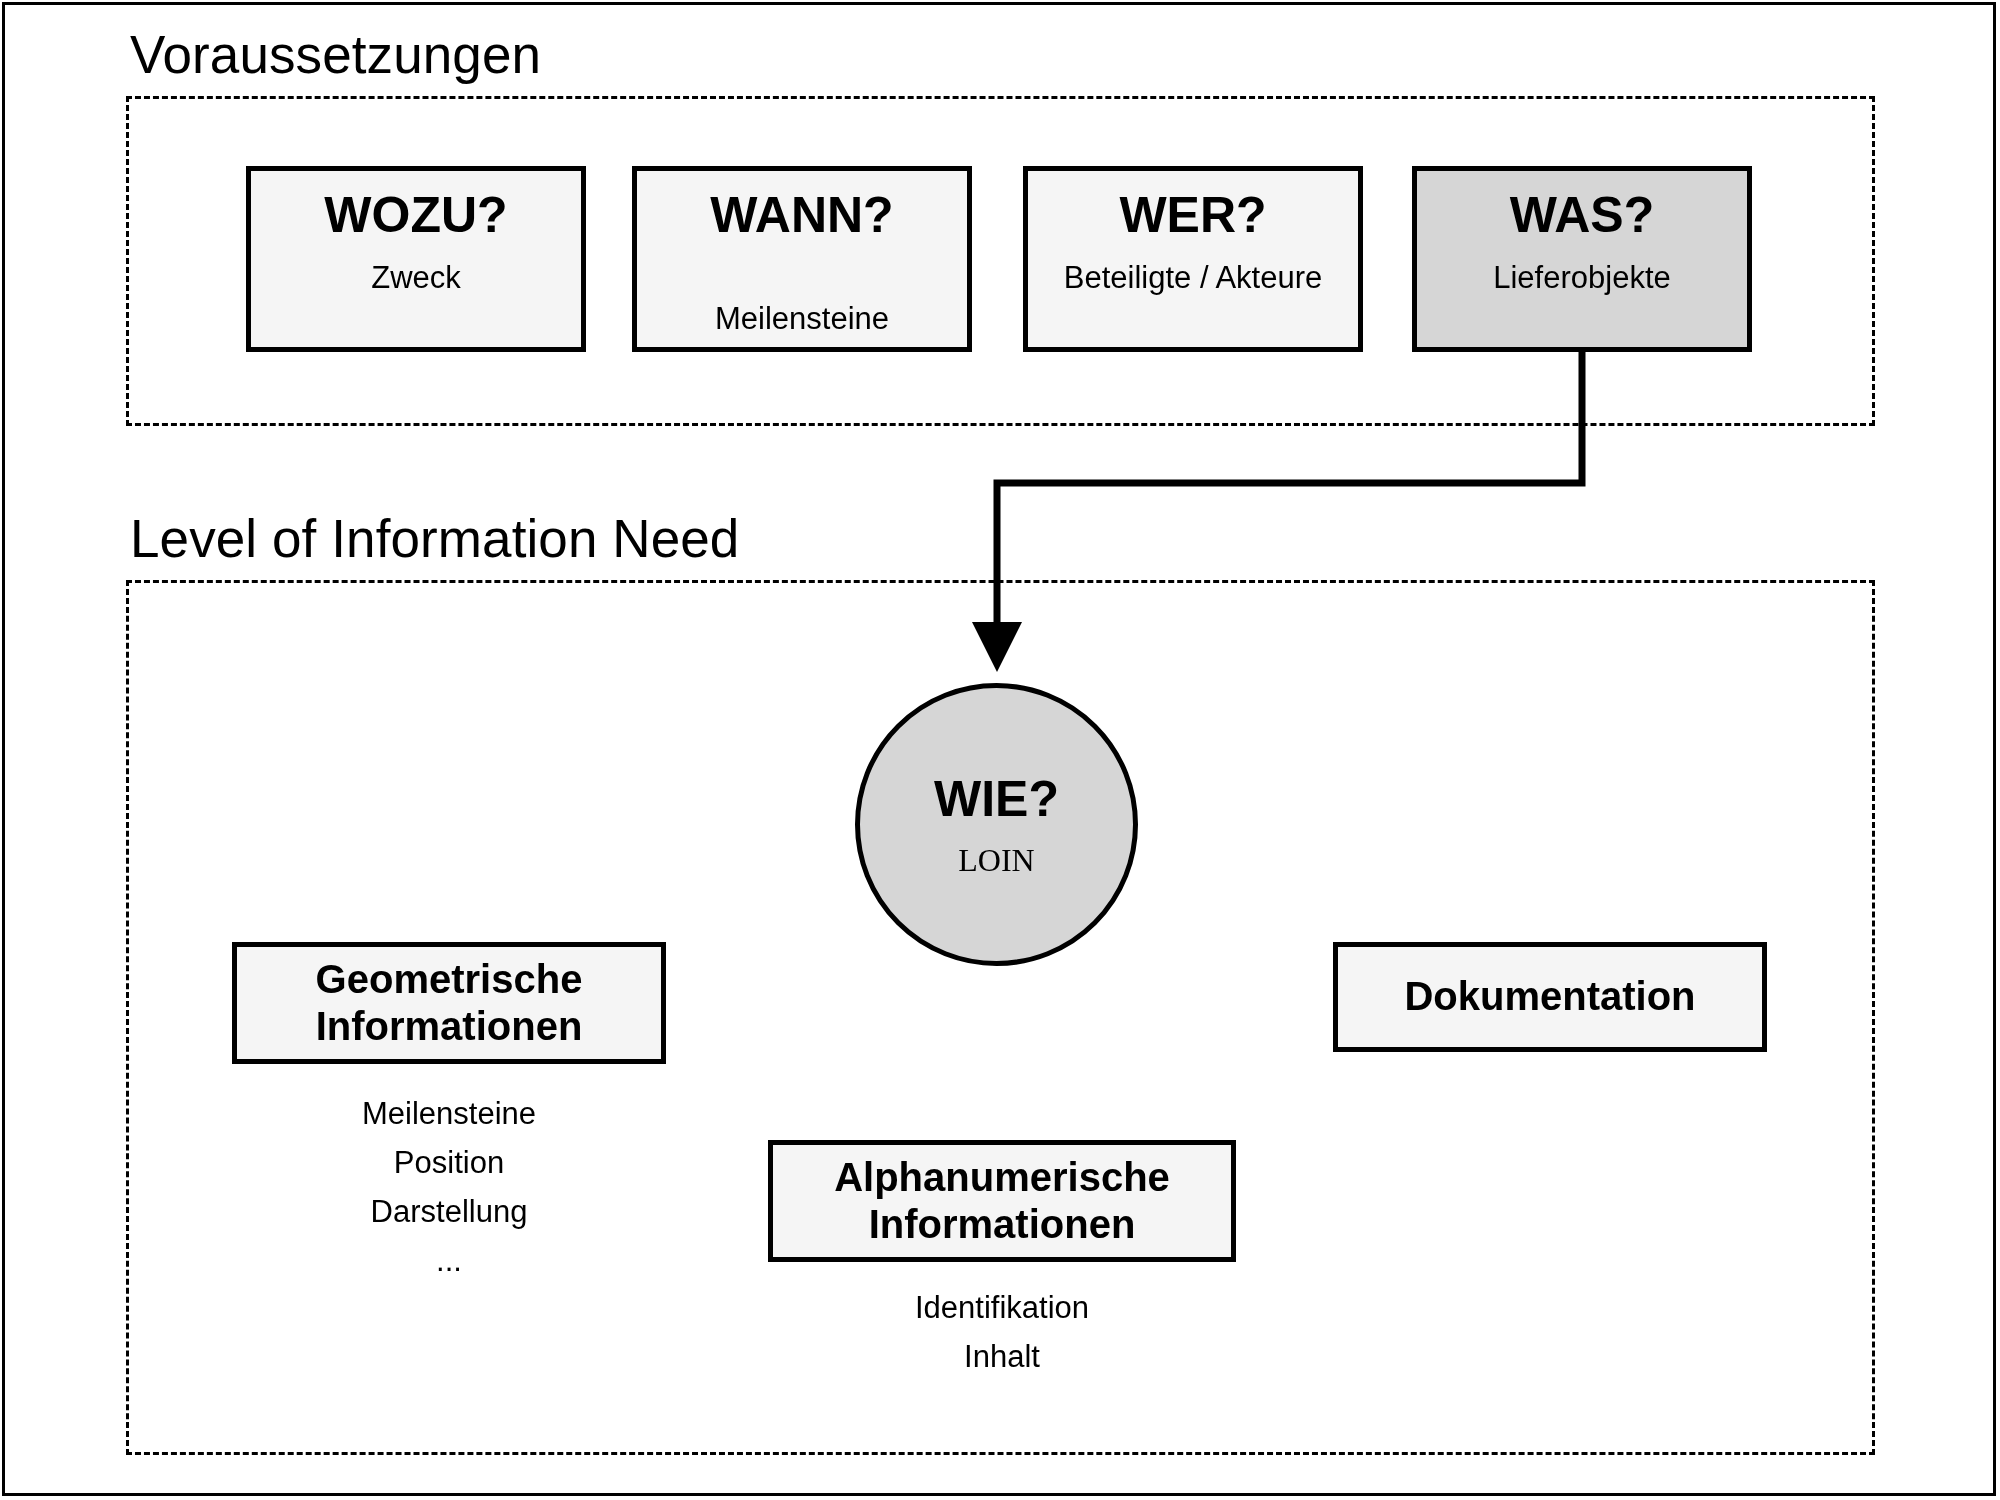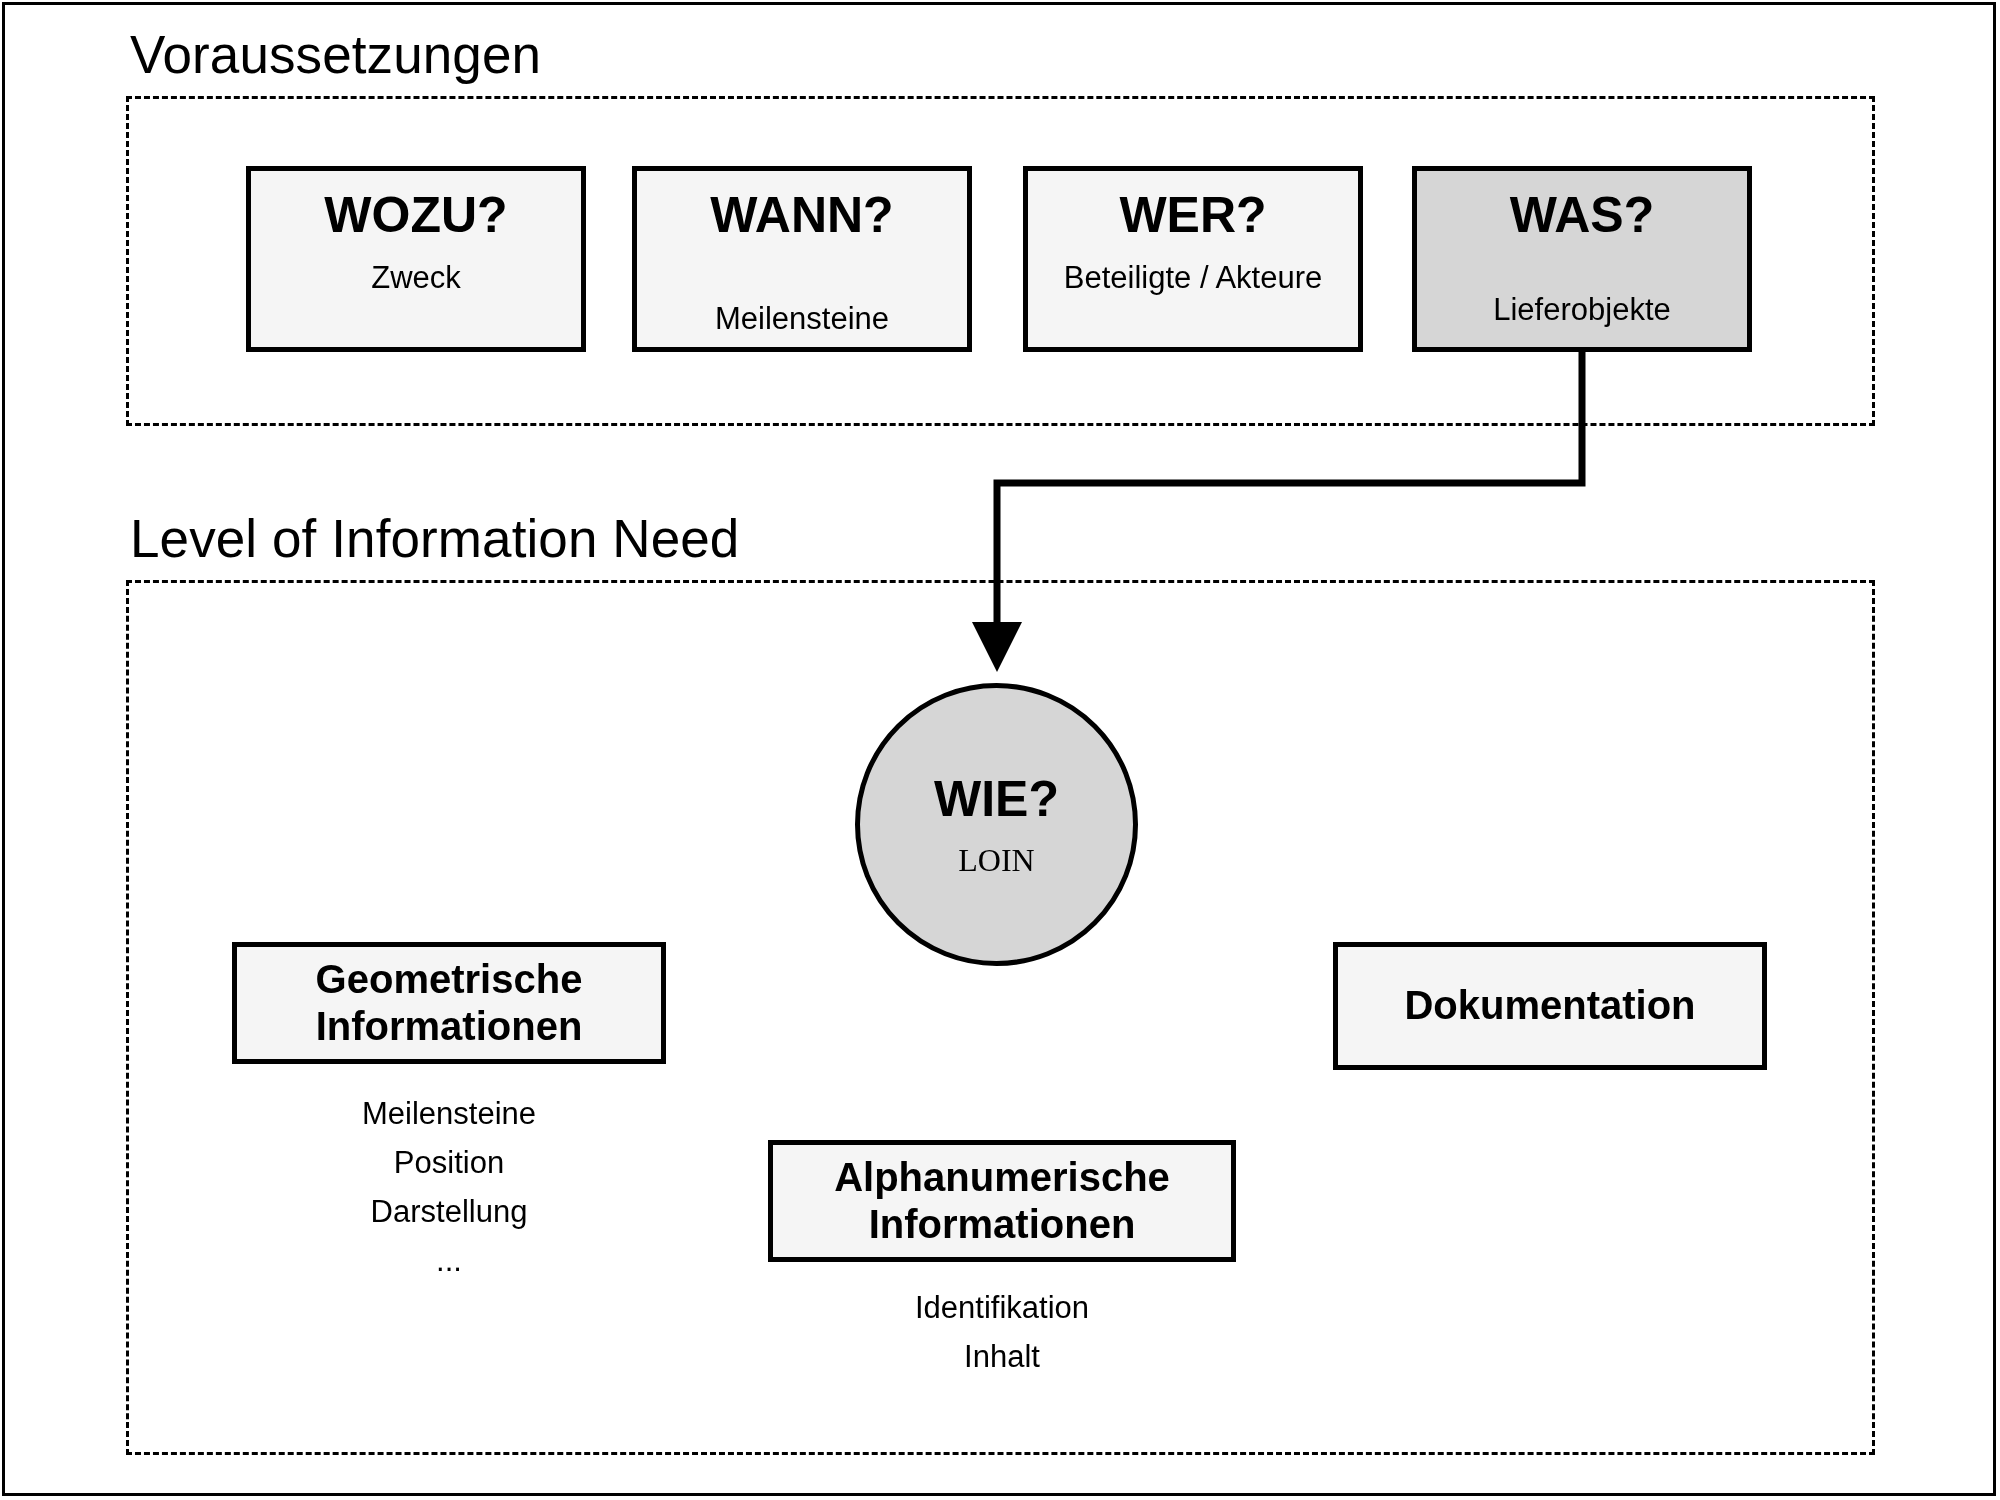--- a/index.html
+++ b/index.html
@@ -49,21 +49,21 @@
     position:absolute;
     border:5px solid #000000;
     box-sizing:border-box;
     background:#f5f5f5;
     display:flex;
     flex-direction:column;
     align-items:center;
     justify-content:flex-start;
     padding-top:18px;
   }
-  .q-box.highlight{ background:#d6d6d6;gap:32px; }
+  .q-box.highlight{ background:#d6d6d6; }
   .q-title{
     font-size:50px;
     font-weight:bold;
     line-height:1.05;
     white-space:nowrap;
   }
   .q-sub{
     font-size:31px;
     font-weight:400;
     margin-top:18px;
@@ -121,21 +121,21 @@
     align-items:center;
     justify-content:center;
     text-align:center;
     font-size:40px;
     font-weight:bold;
     line-height:1.18;
     padding:4px 10px;
   }
   #box-geo{ left:232px; top:942px; width:434px; height:122px; }
   #box-alpha{ left:768px; top:1140px; width:468px; height:122px; }
-  #box-doku{ left:1333px;top:942px; width:434px; height:128px; }
+  #box-doku{ left:1333px;top:942px; width:434px; height:110px; }
 
   
   .attr-list{
     position:absolute;
     text-align:center;
     font-size:31px;
     font-weight:400;
     line-height:1;
   }
   .attr-list .attr-item{ margin-bottom:18px; white-space:nowrap; }

